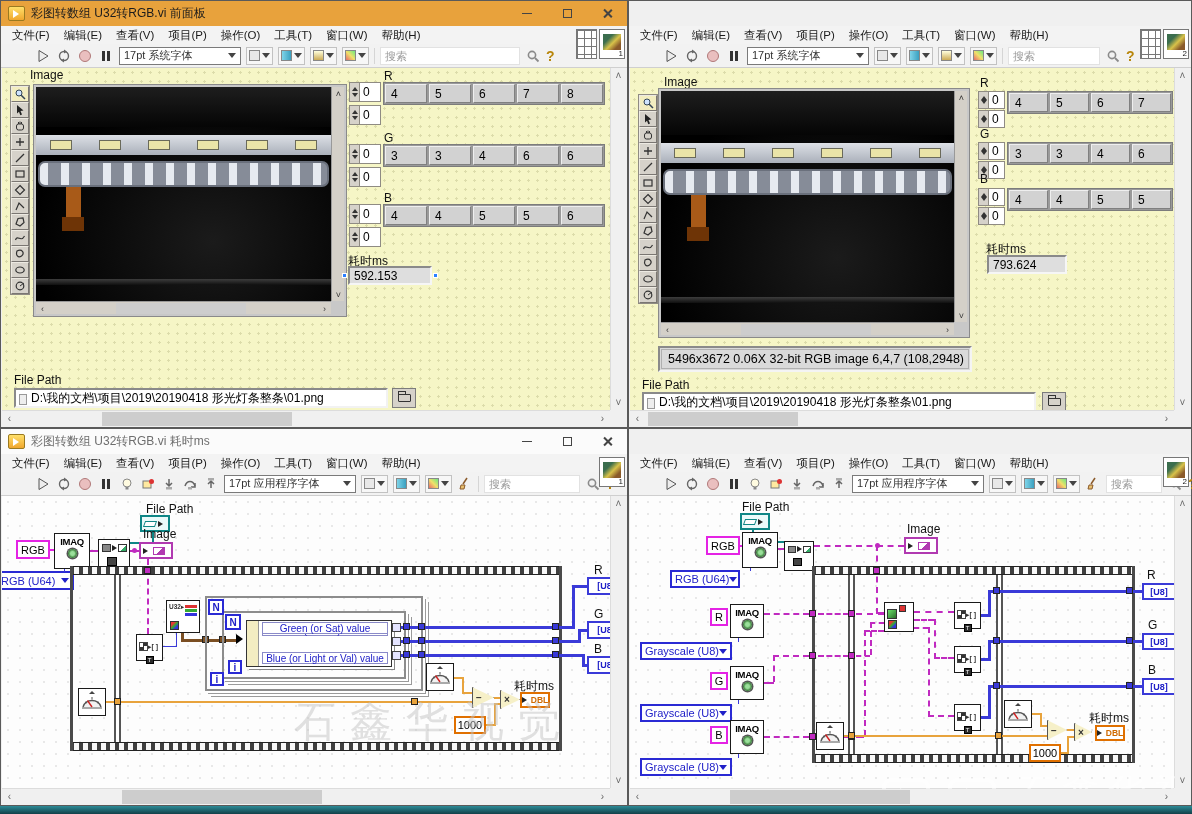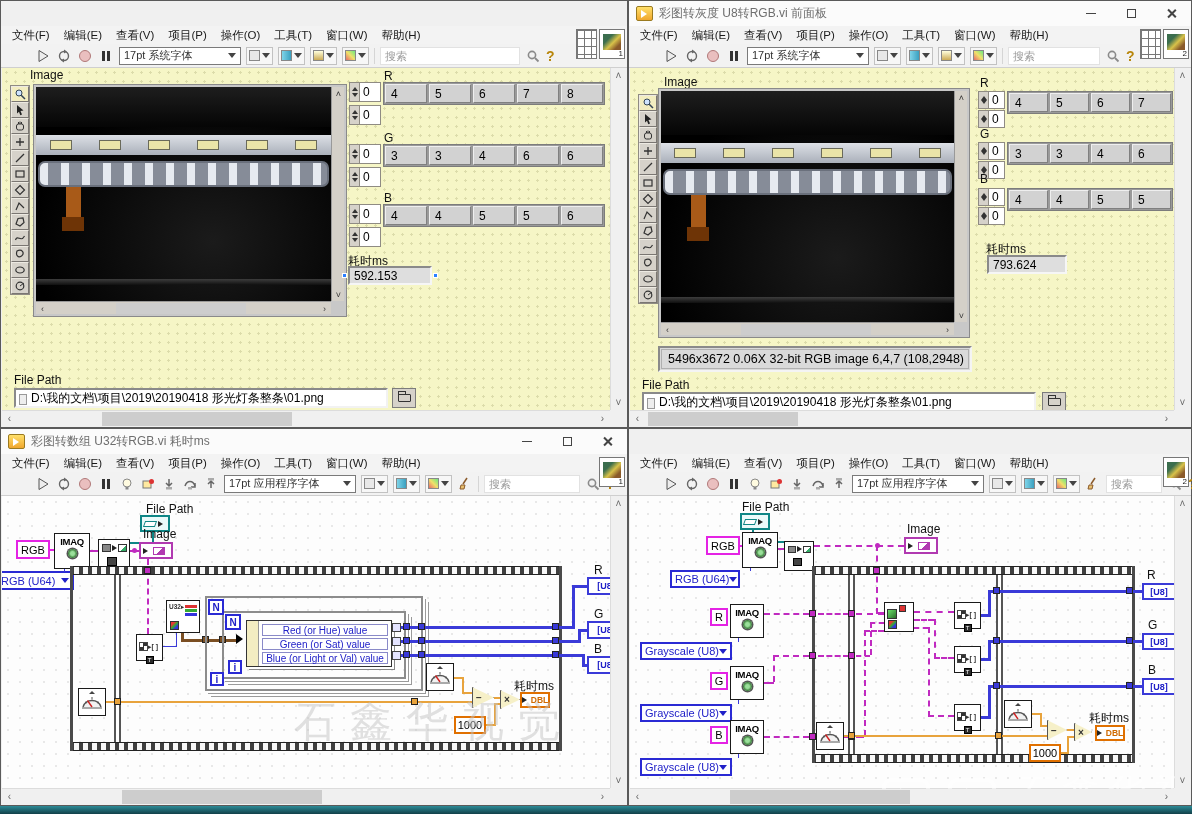--- a/index.html
+++ b/index.html
@@ -230,20 +230,37 @@
         <path d="M13 2 l-3 3 h6 Z" fill="#444"></path>
         <path d="M4 18 A9.5 9.5 0 0 1 22 18" fill="#f2f2f2" stroke="#555" stroke-width="1.4"></path>
         <path d="M6 13 L8 14 M13 8 V10.5 M20 13 L18 14" stroke="#555"></path>
         <path d="M13 18 L8.5 11.5" stroke="#c22" stroke-width="1.4"></path>
         <path d="M3 19 H23" stroke="#555"></path>
       </symbol>
 </defs>
 </svg>
 
 <div class="window" style="left:0;top:0;width:628px;height:428px">
+  <div class="tbar active">
+    <span class="vi16">
+        <i></i>
+      </span>
+    <span class="ttl">彩图转数组 U32转RGB.vi 前面板</span>
+    <span class="winbtns">
+      <span class="wbtn">
+          <i class="g-min"></i>
+        </span>
+      <span class="wbtn">
+          <i class="g-max"></i>
+        </span>
+      <span class="wbtn">
+          <i class="g-close"></i>
+        </span>
+    </span>
+  </div>
   <div class="menubar">
     <span class="mi">文件(F)</span>
     <span class="mi">编辑(E)</span>
     <span class="mi">查看(V)</span>
     <span class="mi">项目(P)</span>
     <span class="mi">操作(O)</span>
     <span class="mi">工具(T)</span>
     <span class="mi">窗口(W)</span>
     <span class="mi">帮助(H)</span>
   </div>
@@ -486,37 +503,20 @@
     </div>
   <div class="hsb">
       <span class="sbA" style="left:0">‹</span>
       <span class="sbA" style="right:0">›</span>
       <span class="sbT" style="left:100px;top:1px;width:190px;height:14px"></span>
     </div>
   <div class="sbc"></div>
 </div>
 
 <div class="window" style="left:628px;top:0;width:564px;height:428px">
-  <div class="tbar">
-    <span class="vi16">
-        <i></i>
-      </span>
-    <span class="ttl">彩图转灰度 U8转RGB.vi 前面板</span>
-    <span class="winbtns">
-      <span class="wbtn">
-          <i class="g-min"></i>
-        </span>
-      <span class="wbtn">
-          <i class="g-max"></i>
-        </span>
-      <span class="wbtn">
-          <i class="g-close"></i>
-        </span>
-    </span>
-  </div>
   <div class="menubar">
     <span class="mi">文件(F)</span>
     <span class="mi">编辑(E)</span>
     <span class="mi">查看(V)</span>
     <span class="mi">项目(P)</span>
     <span class="mi">操作(O)</span>
     <span class="mi">工具(T)</span>
     <span class="mi">窗口(W)</span>
     <span class="mi">帮助(H)</span>
   </div>
@@ -951,21 +951,21 @@
     <div class="ibox" style="left:226px;top:164px">
         <span>i</span>
       </div>
     <div class="ibox" style="left:208px;top:176px">
         <span>i</span>
       </div>
 
     <div class="clus" style="left:244px;top:124px;width:146px;height:47px">
       <span class="ystrip"></span>
       <span class="crow" style="top:3px">Red (or Hue) value</span>
-      <span class="crow" style="top:17px">Green (or Sat) value</span>
+      <span class="crow" style="top:1px">Green (or Sat) value</span>
       <span class="crow" style="top:31px">Blue (or Light or Val) value</span>
     </div>
     <span class="osq" style="left:390px;top:127px"></span>
     <span class="osq" style="left:390px;top:141px"></span>
     <span class="osq" style="left:390px;top:155px"></span>
 
     <div class="wh w-b3" style="left:399px;top:130px;width:154px"></div>
     <div class="wh w-b3" style="left:399px;top:144px;width:154px"></div>
     <div class="wh w-b3" style="left:399px;top:158px;width:154px"></div>
     <div class="tun t-blue" style="left:401px;top:127px"></div>

